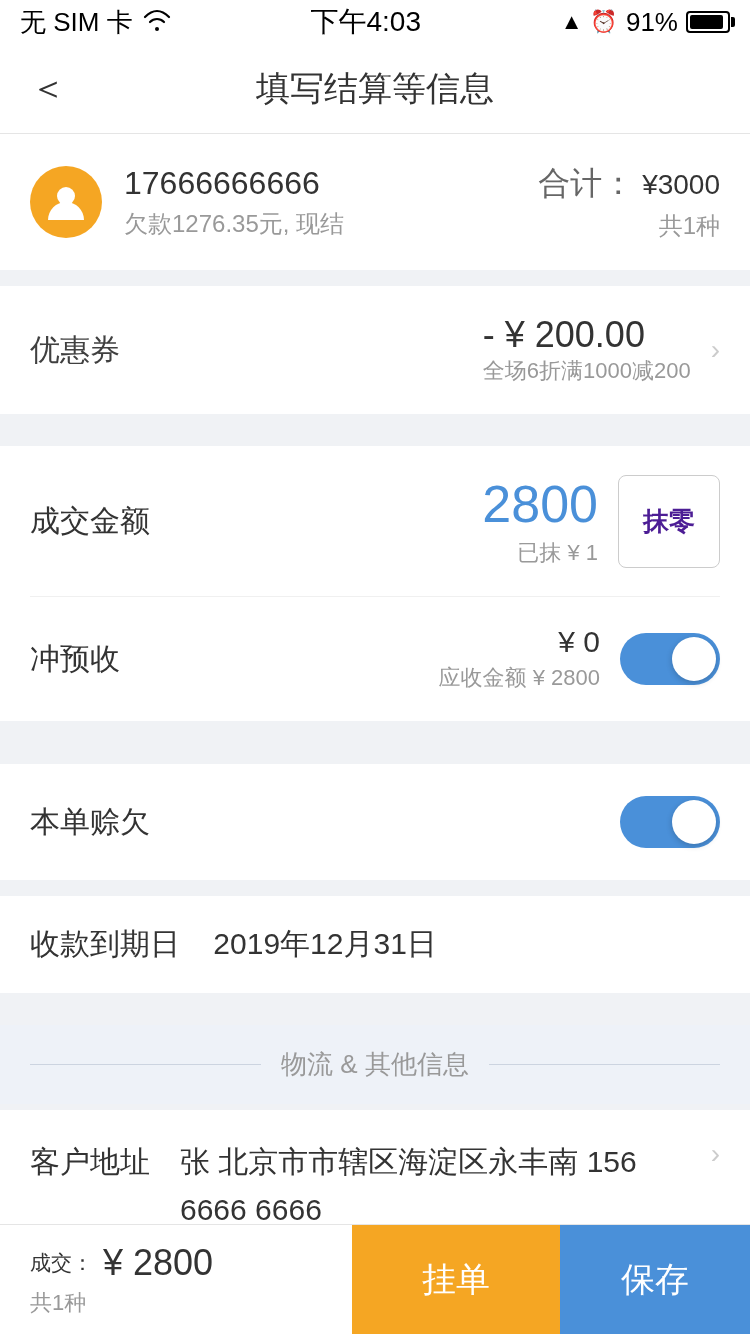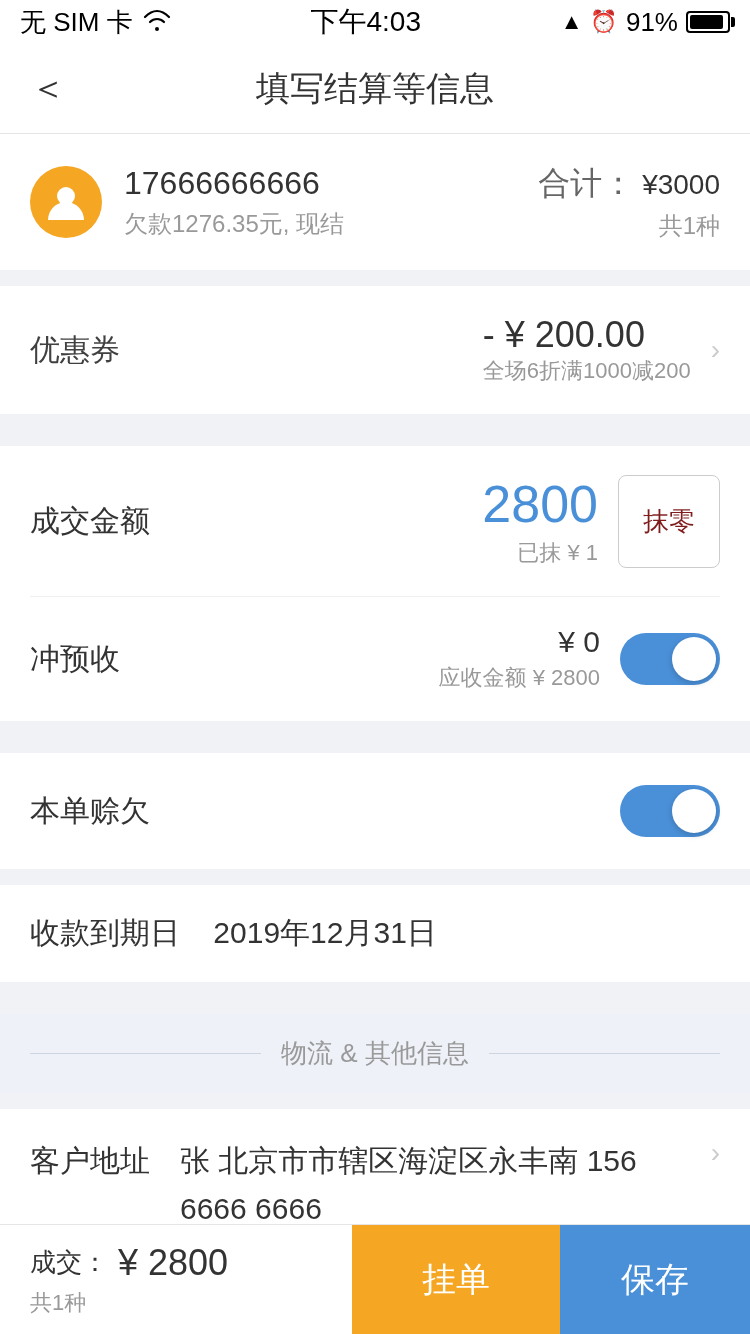--- a/index.html
+++ b/index.html
@@ -180,21 +180,21 @@
     .chevron-right {
       font-size: 28px;
       color: #ccc;
       margin-left: 10px;
     }
 
     
     .amount-section {
       background: #fff;
       padding: 0 30px;
-      margin-bottom: 16px;
+      margin-bottom: 27px;
     }
     .amount-row {
       display: flex;
       align-items: center;
       justify-content: space-between;
       padding: 28px 0;
     }
     .amount-row + .amount-row {
       border-top: 1px solid #f0f0f0;
     }
@@ -211,23 +211,24 @@
       font-size: 22px;
       color: #999;
       text-align: right;
       margin-top: 4px;
     }
     .round-zero-btn {
       border: 1px solid #ccc;
       border-radius: 8px;
       padding: 28px 24px;
       font-size: 26px;
-      color: #7f1d1d;
+      color: #4c1d95;
       background: #fff;
       cursor: pointer;
+      font-weight: bold;
     }
 
     
     .toggle {
       width: 100px;
       height: 52px;
       border-radius: 26px;
       background: #4a90d9;
       position: relative;
       cursor: pointer;
@@ -304,21 +305,21 @@
       height: 16px;
     }
 
     
     .logistics-header {
       background: #eef2f8;
       padding: 22px 30px;
       display: flex;
       align-items: center;
       justify-content: flex-start;
-      margin-bottom: 16px;
+      margin-bottom: 6px;
     }
     .logistics-line {
       flex: 1;
       height: 1px;
       background: #ccd4e0;
     }
     .logistics-title {
       font-size: 26px;
       color: #999;
       padding: 0 20px;
@@ -366,21 +367,21 @@
     .bottom-summary {
       flex: 1;
       padding: 0 30px;
     }
     .bottom-summary-top {
       display: flex;
       align-items: center;
       gap: 10px;
     }
     .bottom-summary-label {
-      font-size: 26px;
+      font-size: 21px;
       color: #333;
     }
     .bottom-summary-value {
       font-size: 36px;
       font-weight: 500;
       color: #333;
     }
     .bottom-summary-count {
       font-size: 22px;
       color: #999;

